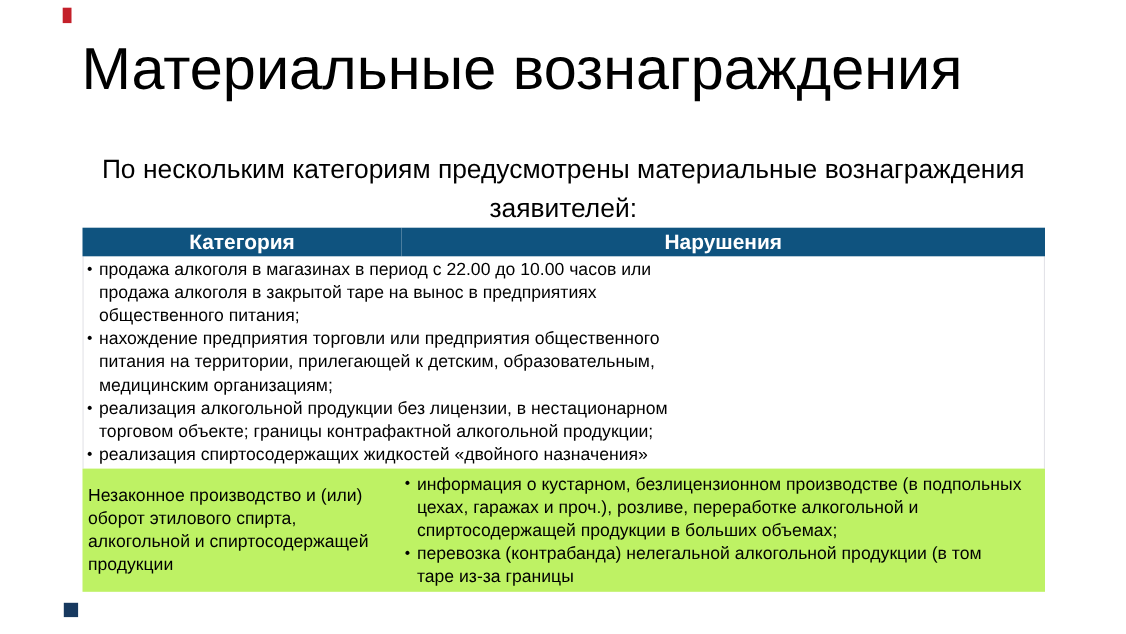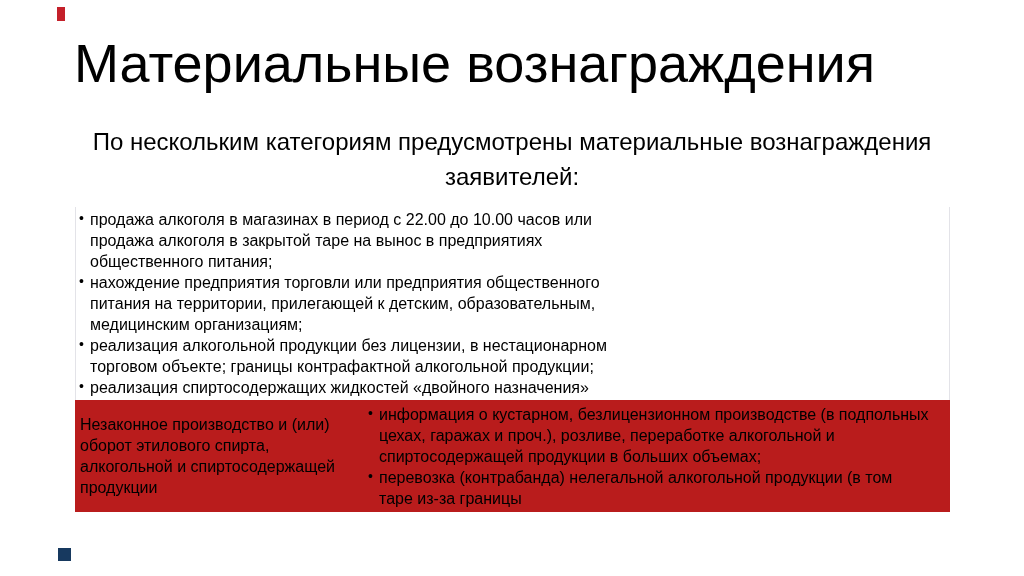--- a/index.html
+++ b/index.html
@@ -14,21 +14,21 @@
   }
   .footer-square{
     position:absolute;left:58px;top:548px;width:13px;height:13px;
   }
   .title{
     position:absolute;left:74px;top:33px;width:900px;
     font-size:54px;line-height:1.12;font-weight:400;
     letter-spacing:0px;white-space:nowrap;
   }
   .subtitle{
-    position:absolute;left:40px;top:124px;width:944px;
+    position:absolute;left:40px;top:137px;width:944px;
     font-size:24px;line-height:35px;text-align:center;
   }
   .table{
     position:absolute;left:75px;top:207px;width:875px;
     font-size:16px;line-height:21px;
   }
   .thead{display:flex;height:26px;}
   .th{
     display:flex;align-items:center;justify-content:center;
     color:#fff;font-weight:bold;font-size:19px;
@@ -57,32 +57,36 @@
 <div class="red-mark" style="background: rgb(196, 32, 42);"></div>
 
 <h1 class="title" style="margin:0;font-weight:400;">Материальные вознаграждения</h1>
 
 <div class="subtitle">
   <div>По нескольким категориям предусмотрены материальные вознаграждения</div>
   <div>заявителей:</div>
 </div>
 
 <div class="table">
+  <div class="thead">
+    <div class="th c1" style="background: rgb(15, 83, 127); color: rgb(255, 255, 255);">Категория</div>
+    <div class="th c2" style="background: rgb(15, 83, 127); color: rgb(255, 255, 255);">Нарушения</div>
+  </div>
   <div>
       <div class="trow r0">
         <div class="td c2 viol">
           <ul>
             <li>продажа алкоголя в магазинах в период с 22.00 до 10.00 часов или продажа алкоголя в закрытой таре на вынос в предприятиях общественного питания;</li>
             <li>нахождение предприятия торговли или предприятия общественного питания на территории, прилегающей к детским, образовательным, медицинским организациям;</li>
             <li>реализация алкогольной продукции без лицензии, в нестационарном торговом объекте; границы контрафактной алкогольной продукции;</li>
             <li>реализация спиртосодержащих жидкостей «двойного назначения»</li>
           </ul>
         </div>
       </div>
-      <div class="trow r1" style="background: #b91c1c;">
+      <div class="trow r1" style="background: #bef264;">
         <div class="td c1 cat">Незаконное производство и (или) оборот этилового спирта, алкогольной и спиртосодержащей продукции</div>
         <div class="td c2 viol">
           <ul>
             <li>информация о кустарном, безлицензионном производстве (в подпольных цехах, гаражах и проч.), розливе, переработке алкогольной и спиртосодержащей продукции в больших объемах;</li>
             <li>перевозка (контрабанда) нелегальной алкогольной продукции (в том таре из-за границы</li>
           </ul>
         </div>
       </div>
     </div>
 </div>

